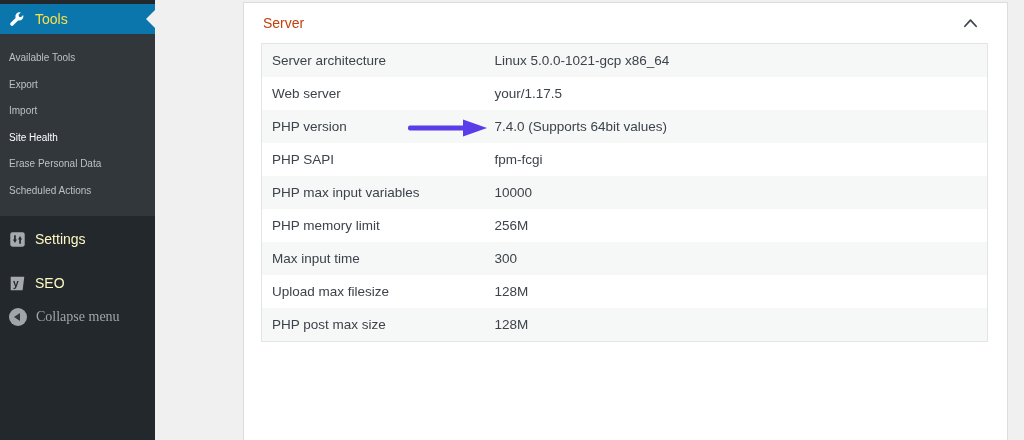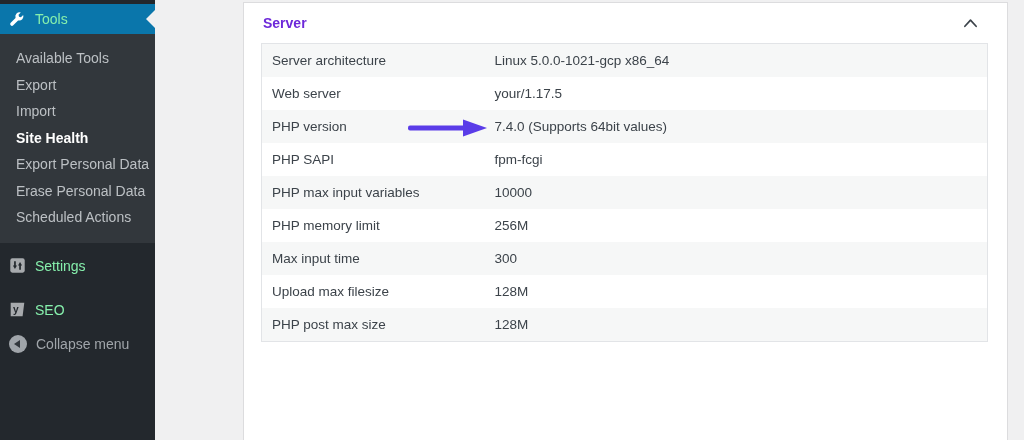--- a/index.html
+++ b/index.html
@@ -12,64 +12,64 @@
   }
 
   
   .sidebar {
     position:absolute; left:0; top:0; width:155px; height:440px;
     background:#23282d; padding-top:4px;
   }
   .menu-top {
     position:relative; height:30px; background:#0a76ab;
     display:flex; align-items:center; gap:9px; padding-left:9px;
-    color:#86efac; font-size:14px; cursor:pointer;
+    color:#fde047; font-size:14px; cursor:pointer;
   }
   .menu-top .notch {
     position:absolute; right:0; top:50%; transform:translateY(-50%);
     width:0; height:0;
     border-top:9px solid transparent; border-bottom:9px solid transparent;
     border-right:9px solid #f0f0f1;
   }
   .icon16 { width:17px; height:17px; display:inline-block; flex:0 0 auto; }
   .submenu {
     list-style:none; background:#32373c; padding:11px 0 12px;
   }
   .submenu li {
-    font-size:14px; line-height:26.5px; padding-left:16px;
+    font-size:10px; line-height:26.5px; padding-left:9px;
     color:#bcc0c4; cursor:pointer;
   }
-  .submenu li.current { color:#ffffff; font-weight:bold; }
+  .submenu li.current { color:#ffffff; font-weight:normal; }
   .menu-item {
     display:flex; align-items:center; gap:9px;
-    height:34px; padding-left:9px; font-size:14px; color:#86efac; cursor:pointer;
+    height:34px; padding-left:9px; font-size:14px; color:#fef9c3; cursor:pointer;
   }
   .menu-item.settings { margin-top:6px; }
   .menu-item.seo { margin-top:10px; }
-  .menu-item.collapse { color:#a0a5aa; margin-top:0; }
+  .menu-item.collapse { color:#a0a5aa; margin-top:0;font-family:Liberation Serif, serif; }
   .collapse-circle {
     width:18px; height:18px; border-radius:50%; background:#a0a5aa;
     display:flex; align-items:center; justify-content:center; flex:0 0 auto;
   }
   .collapse-circle .tri {
     width:0; height:0; margin-right:2px;
     border-top:4px solid transparent; border-bottom:4px solid transparent;
     border-right:6px solid #32373c;
   }
 
   
   .panel {
     position:absolute; left:243px; right:16px; top:2px; height:450px;
     background:#ffffff; border:1px solid #dcdcde; border-bottom:none;
   }
   .panel-header {
     display:flex; align-items:center; justify-content:space-between;
     height:40px; padding:0 27px 0 19px; cursor:pointer;
   }
-  .panel-title { font-size:14px; font-weight:bold; color:#6d28d9; }
+  .panel-title { font-size:14px; font-weight:normal; color:#c2410c; }
   .chevron-btn { background:none; border:none; cursor:pointer; padding:2px; line-height:0; }
   .panel-body { padding:0 19px 0 17px; }
   .panel-desc { font-size:14px; color:#3c434a; margin:33px 0 14px; line-height:20px; }
 
   .table-wrap { position:relative; }
   table.server-info {
     width:100%; border-collapse:collapse;
     border:1px solid #e2e4e7; font-size:13.5px; color:#3c434a;
     table-layout:fixed;
   }
@@ -95,21 +95,20 @@
     </span>
     <span>Tools</span>
     <span class="notch"></span>
   </div>
 
   <ul class="submenu">
       <li>Available Tools</li>
       <li>Export</li>
       <li>Import</li>
       <li class="current">Site Health</li>
-      <li>Export Personal Data</li>
       <li>Erase Personal Data</li>
       <li>Scheduled Actions</li>
     </ul>
 
   <div class="menu-item settings">
     <span class="icon16">
       <svg viewBox="0 0 20 20" width="17" height="17">
         <rect x="1.5" y="1.5" width="17" height="17" rx="2.5" fill="#a7aaad"></rect>
         <rect x="6" y="5" width="2" height="6" fill="#23282d"></rect>
         <path d="M4.6 10 7 14l2.4-4z" fill="#23282d"></path>

